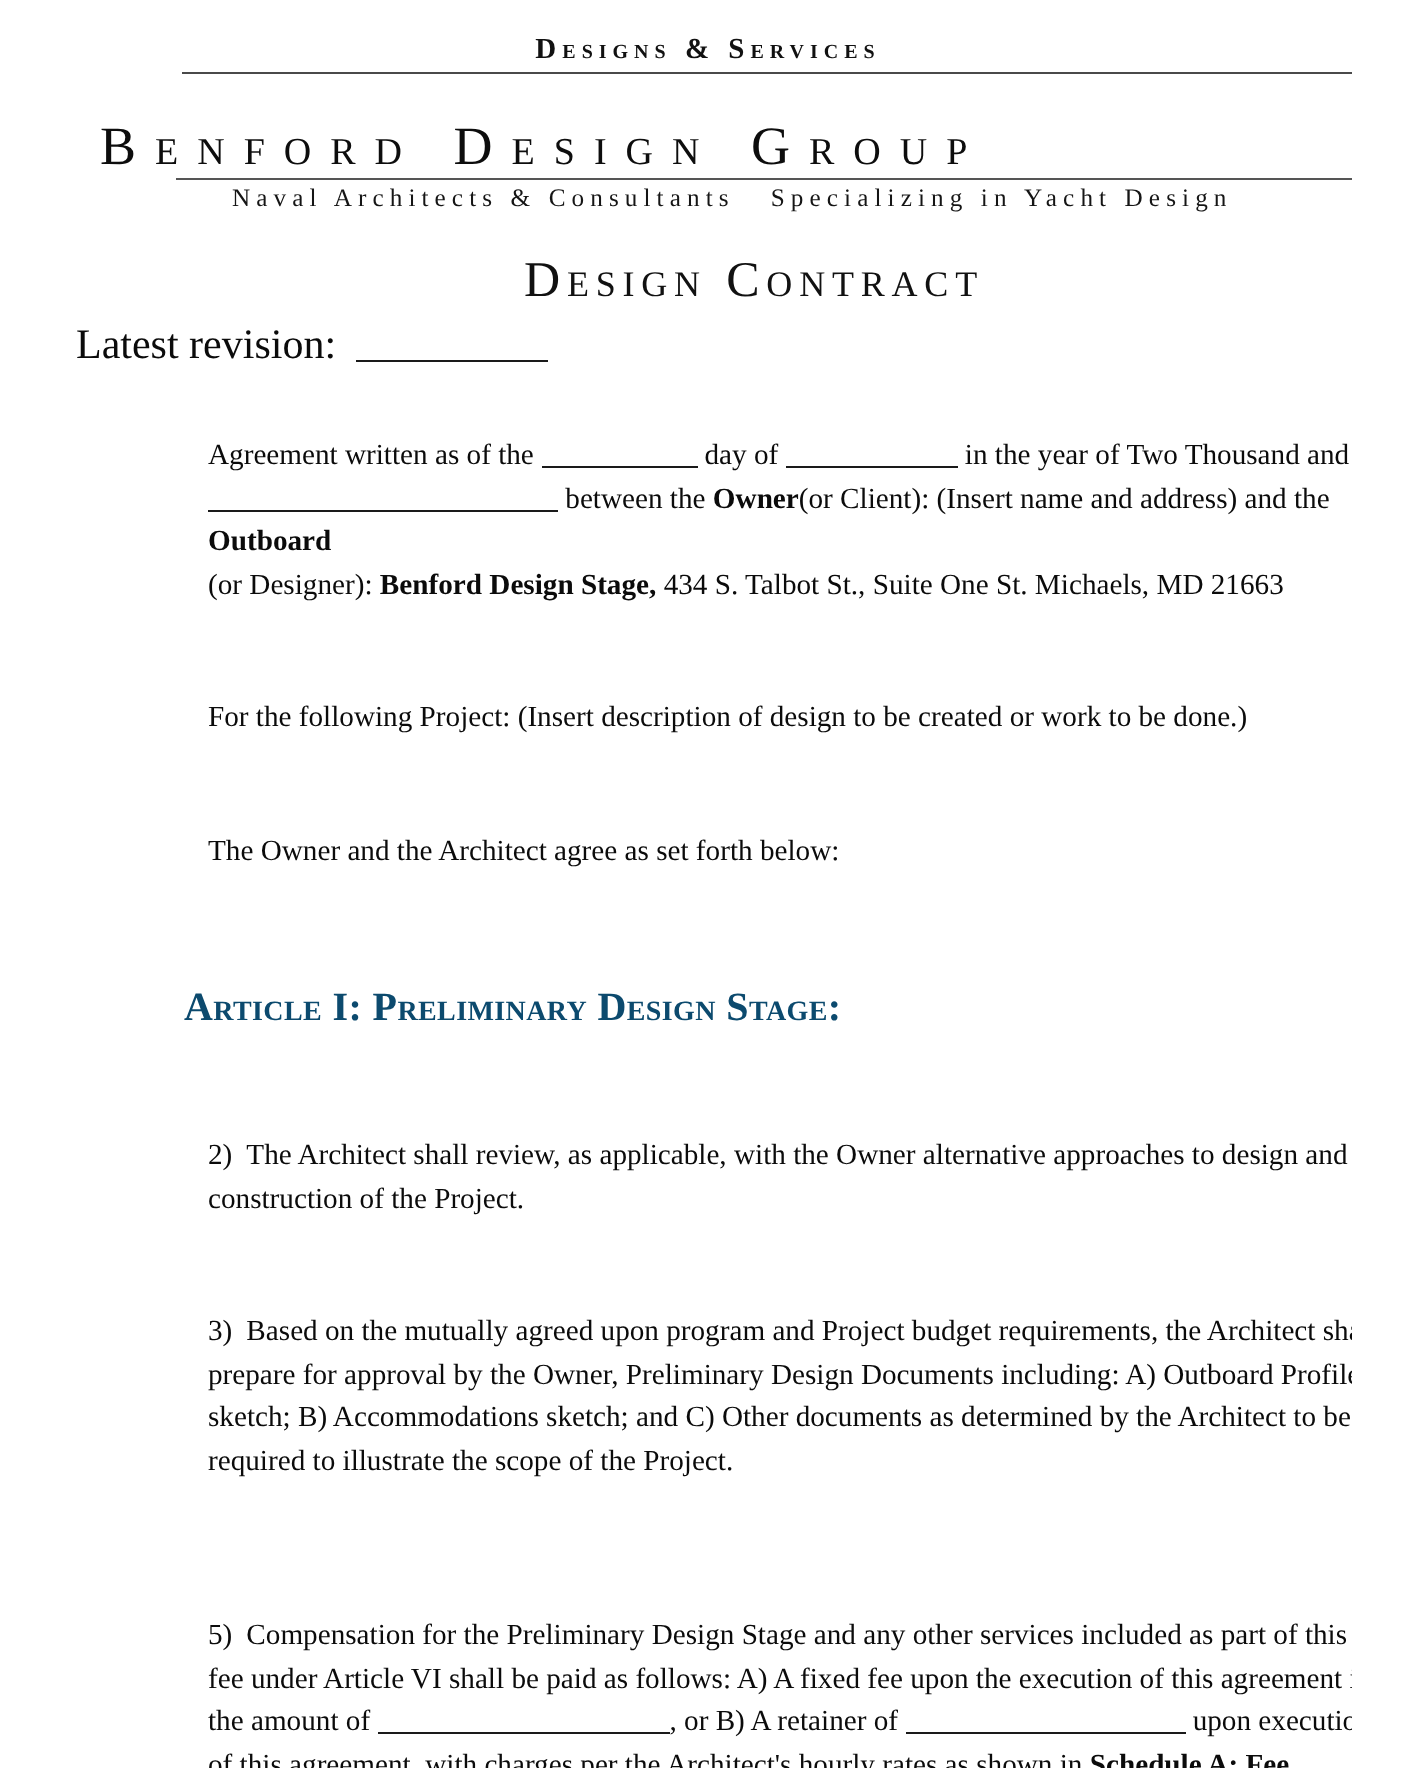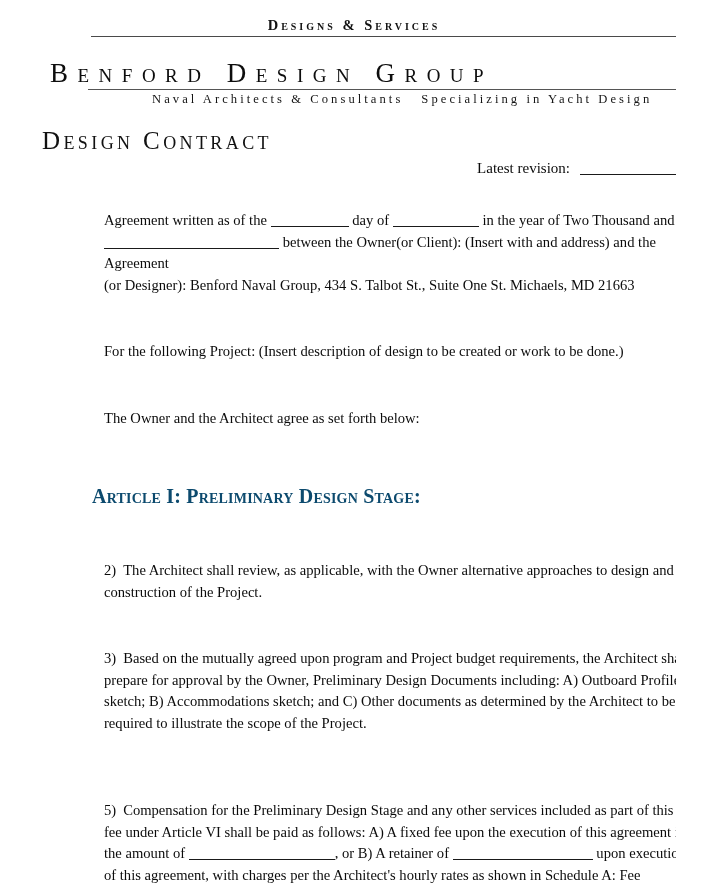--- a/index.html
+++ b/index.html
@@ -61,42 +61,42 @@
     width: 616px;
   }
   .lh-tagline {
     font-size: 12.6px;
     letter-spacing: 3.05px;
     line-height: 1.05;
     margin-top: 3px;
     padding-left: 80px;
     white-space: nowrap;
     color: #151515;
-    margin-left: 36px;
   }
   .lh-tagline .gap {
     display: inline-block;
     width: 18px;
   }
 
   
   .doc-title {
-    text-align: left;
+    text-align: center;
     font-variant: small-caps;
     font-size: 25px;
     letter-spacing: 3.4px;
     line-height: 1.0;
     margin-top: 22px;
     padding-left: 6px;
     color: #111;
     white-space: nowrap;
+    margin-left: 36px;
   }
   .revision-line {
-    text-align: right;
-    font-size: 15px;
+    text-align: left;
+    font-size: 21px;
     margin-top: 7px;
     padding-left: 2px;
     white-space: nowrap;
   }
   .revision-line .blank {
     display: inline-block;
     width: 96px;
     border-bottom: 1.3px solid #1a1a1a;
     margin-left: 10px;
     vertical-align: -2px;
@@ -111,21 +111,21 @@
     line-height: 21.5px;
     text-align: left;
   }
   .para {
     margin: 12px;
     padding: 0;
   }
   .spacer-md { height: 21px; }
   .spacer-lg { height: 24px; }
 
-  b, .b { font-weight: normal; }
+  b, .b { font-weight: bold; }
 
   .blank {
     display: inline-block;
     border-bottom: 1.25px solid #1a1a1a;
     height: 13px;
     vertical-align: -2px;
   }
   .blank-sm  { width: 78px; }
   .blank-md  { width: 86px; }
   .blank-lg  { width: 175px; }
@@ -166,24 +166,24 @@
 
     <div class="spacer-md"></div>
 
     <p class="para"><span>Agreement written as of the</span>
       <span class="blank blank-sm"></span>
       <span>day of</span>
       <span class="blank blank-md"></span>
       <span>in the year of Two Thousand and</span><br>
       <span class="blank blank-lg"></span>
       <span>between the</span>
-      <b>Owner</b><span>(or Client):  (Insert with and address) and the</span>
-      <b>Agreement</b><br>
+      <b>Owner</b><span>(or Client):  (Insert name and address) and the</span>
+      <b>Outboard</b><br>
       <span>(or Designer):</span>
-      <b>Benford Naval Group,</b>
+      <b>Benford Design Stage,</b>
       <span>434 S. Talbot St., Suite One St. Michaels, MD 21663</span>
     </p>
 
     <div class="spacer-md"></div>
 
     <p class="para">For the following Project: (Insert description of design to be created or work to be done.)</p>
 
     <div class="spacer-md"></div>
 
     <p class="para">The Owner and the Architect agree as set forth below:</p>

